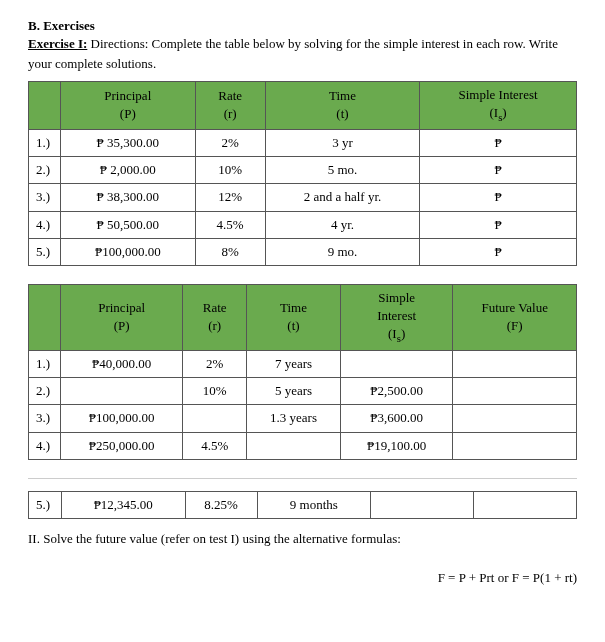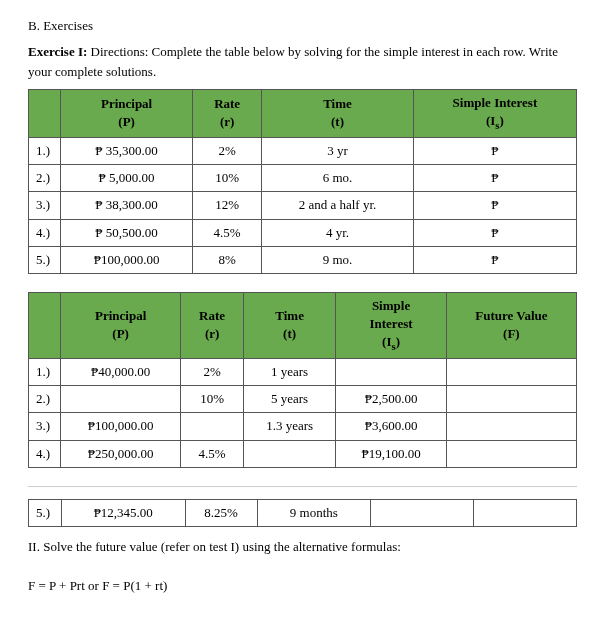--- a/index.html
+++ b/index.html
@@ -5,61 +5,60 @@
     * { margin: 0; padding: 0; box-sizing: border-box; }
     body {
       font-family: 'Times New Roman', Times, serif;
       font-size: 13px;
       background: #fff;
       color: #000;
       width: 605px;
       padding: 18px 28px;
     }
     .section-title {
-      font-weight: normal;
-      margin-bottom: 8px;
+      font-weight: bold;
     }
     .exercise-block {
       margin-bottom: 18px;
     }
     .exercise-intro {
       margin-bottom: 8px;
       line-height: 1.5;
     }
-    .exercise-intro b { font-weight: bold; }
+    .exercise-intro b { font-weight: bold; text-decoration: underline; }
     table {
       border-collapse: collapse;
       width: 100%;
       margin-bottom: 4px;
     }
     th, td {
       border: 1px solid #555;
       padding: 4px 7px;
       text-align: center;
       font-size: 13px;
       line-height: 1.4;
     }
     .header-row th {
       background-color: #6aaa4e;
       color: #000;
-      font-weight: bold;
+      font-weight: normal;
     }
     .row-num {
       text-align: left;
       width: 32px;
     }
     .divider {
       border-top: 1px solid #ccc;
       margin: 18px 0 12px 0;
     }
     .bottom-section {
       margin-top: 4px;
     }
     .formula-line {
-      text-align: left;
+      text-align: right;
       margin-top: 6px;
       font-size: 13px;
       line-height: 1.7;
     }
   </style>
 </head>
 <body>
 
 <div class="section-title">B. Exercises</div>
 
@@ -81,23 +80,23 @@
     <tbody>
       <tr>
         <td class="row-num">1.)</td>
         <td>₱ 35,300.00</td>
         <td>2%</td>
         <td>3 yr</td>
         <td>₱</td>
       </tr>
       <tr>
         <td class="row-num">2.)</td>
-        <td>₱ 5,000.00</td>
+        <td>₱ 2,000.00</td>
         <td>10%</td>
-        <td>6 mo.</td>
+        <td>5 mo.</td>
         <td>₱</td>
       </tr>
       <tr>
         <td class="row-num">3.)</td>
         <td>₱ 38,300.00</td>
         <td>12%</td>
         <td>2 and a half yr.</td>
         <td>₱</td>
       </tr>
       <tr>
@@ -128,21 +127,21 @@
         <th>Time<br>(t)</th>
         <th>Simple<br>Interest<br>(I<sub>s</sub>)</th>
         <th>Future Value<br>(F)</th>
       </tr>
     </thead>
     <tbody>
       <tr>
         <td class="row-num">1.)</td>
         <td>₱40,000.00</td>
         <td>2%</td>
-        <td>1 years</td>
+        <td>7 years</td>
         <td></td>
         <td></td>
       </tr>
       <tr>
         <td class="row-num">2.)</td>
         <td></td>
         <td>10%</td>
         <td>5 years</td>
         <td>₱2,500.00</td>
         <td></td>

